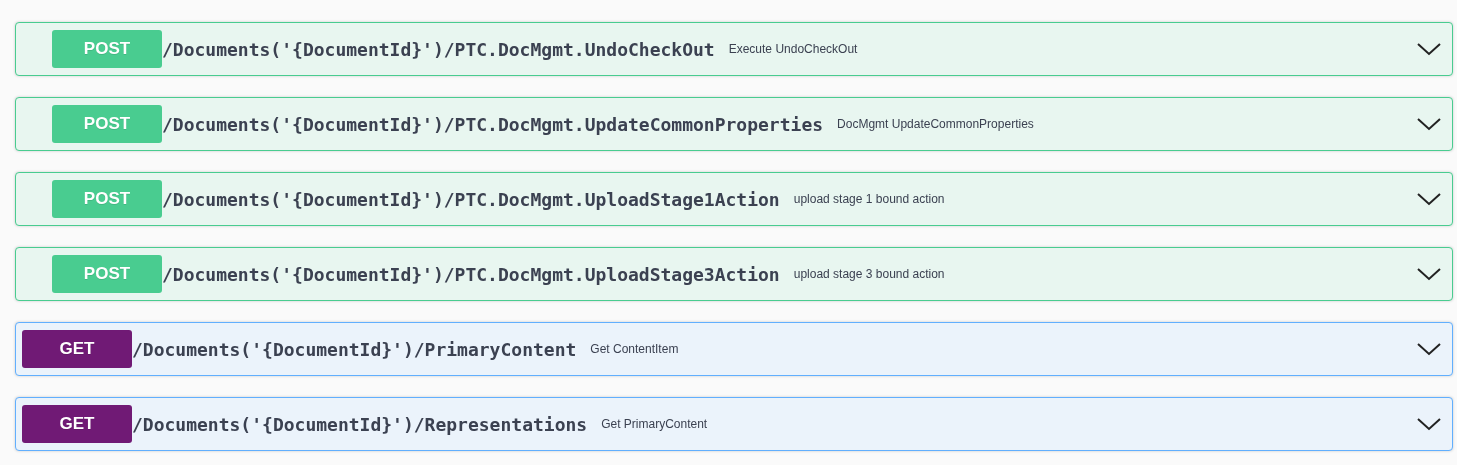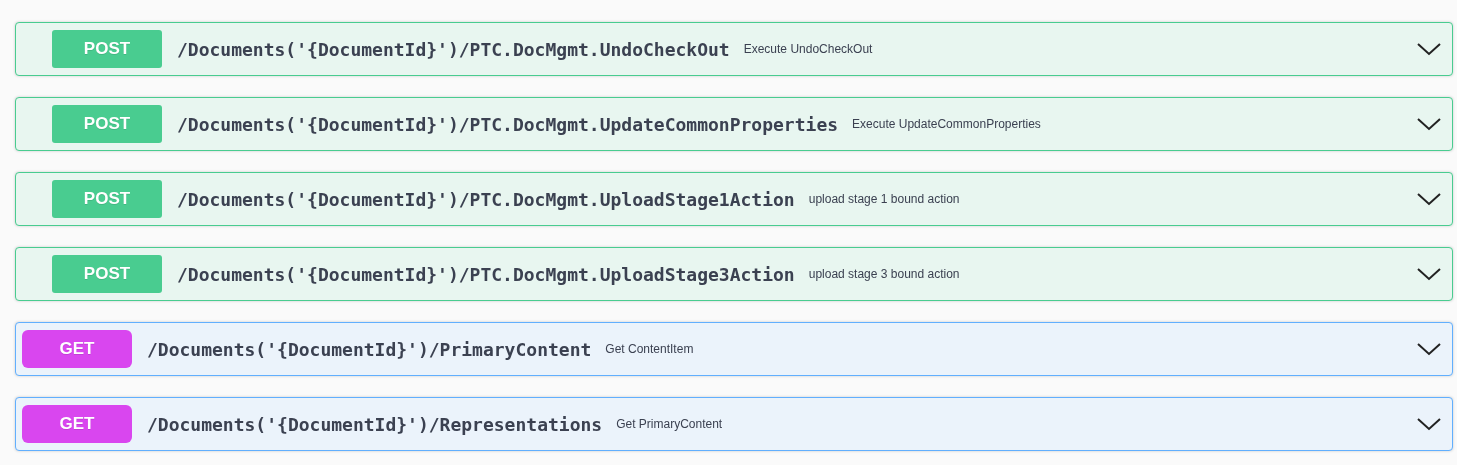--- a/index.html
+++ b/index.html
@@ -2,41 +2,41 @@
 <html><head>
 <meta charset="utf-8">
 <style>
   html, body { margin:0; padding:0; }
   body { width:1457px; height:465px; background:#fafafa; overflow:hidden; position:relative; font-family:"Liberation Sans", sans-serif; }
   .opblock { position:absolute; left:15px; width:1438px; height:54px; box-sizing:border-box; border:1px solid; border-radius:4px; display:flex; align-items:center; box-shadow:0 0 3px rgba(0,0,0,0.19); cursor:pointer; }
   .opblock.post { background:#e8f6f0; border-color:#49cc90; }
   .opblock.get { background:#ebf3fb; border-color:#61affe; }
   .method { margin-left:6px; width:110px; height:38px; border-radius:3px; color:#fff; font-weight:bold; font-size:17px; display:flex; align-items:center; justify-content:center; text-shadow:0 1px 0 rgba(0,0,0,0.1); }
   .post .method { background:#49cc90;margin-left:36px; }
-  .get .method { background:#d946ef;border-radius:6px; }
-  .path { margin-left:15px; font-family:"DejaVu Sans Mono", monospace; font-weight:bold; font-size:18px; color:#3b4151; letter-spacing:0px; white-space:nowrap; }
+  .get .method { background:#701a75; }
+  .path { font-family:"DejaVu Sans Mono", monospace; font-weight:bold; font-size:18px; color:#3b4151; letter-spacing:0px; white-space:nowrap; }
   .summary { margin-left:14px; font-size:12px; color:#3b4151; white-space:nowrap; }
   .chev { position:absolute; right:10px; top:50%; transform:translateY(-50%); width:26px; height:16px; }
 </style>
 </head>
 <body>
 
 <div class="opblock post" style="top:22px">
   <span class="method">POST</span>
   <span class="path">/Documents('{DocumentId}')/PTC.DocMgmt.UndoCheckOut</span>
   <span class="summary">Execute UndoCheckOut</span>
   <svg class="chev" viewBox="0 0 26 16">
       <polyline points="2,3 13,13 24,3" fill="none" stroke="#222" stroke-width="2"></polyline>
     </svg>
 </div>
 
 <div class="opblock post" style="top:97px">
   <span class="method">POST</span>
   <span class="path">/Documents('{DocumentId}')/PTC.DocMgmt.UpdateCommonProperties</span>
-  <span class="summary">Execute UpdateCommonProperties</span>
+  <span class="summary">DocMgmt UpdateCommonProperties</span>
   <svg class="chev" viewBox="0 0 26 16">
       <polyline points="2,3 13,13 24,3" fill="none" stroke="#222" stroke-width="2"></polyline>
     </svg>
 </div>
 
 <div class="opblock post" style="top:172px">
   <span class="method">POST</span>
   <span class="path">/Documents('{DocumentId}')/PTC.DocMgmt.UploadStage1Action</span>
   <span class="summary">upload stage 1 bound action</span>
   <svg class="chev" viewBox="0 0 26 16">

